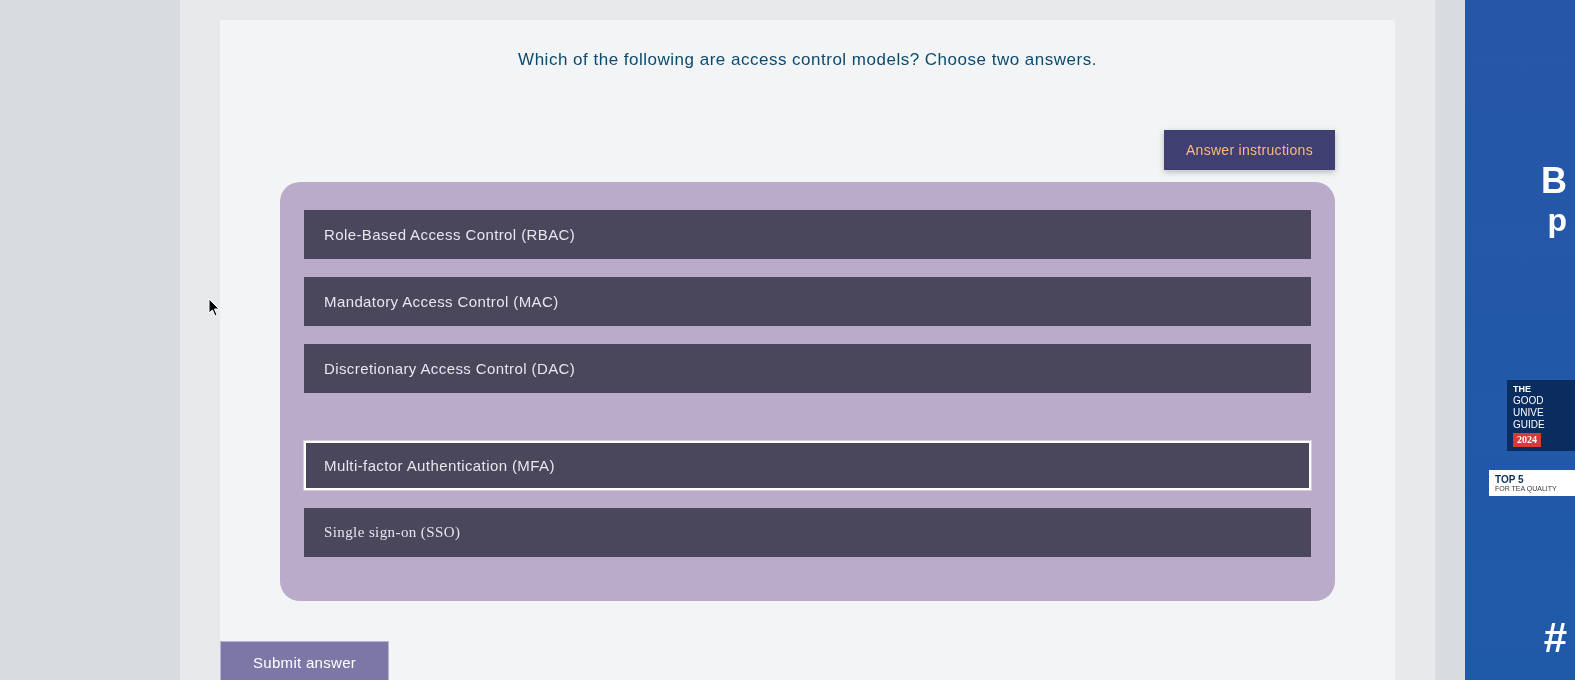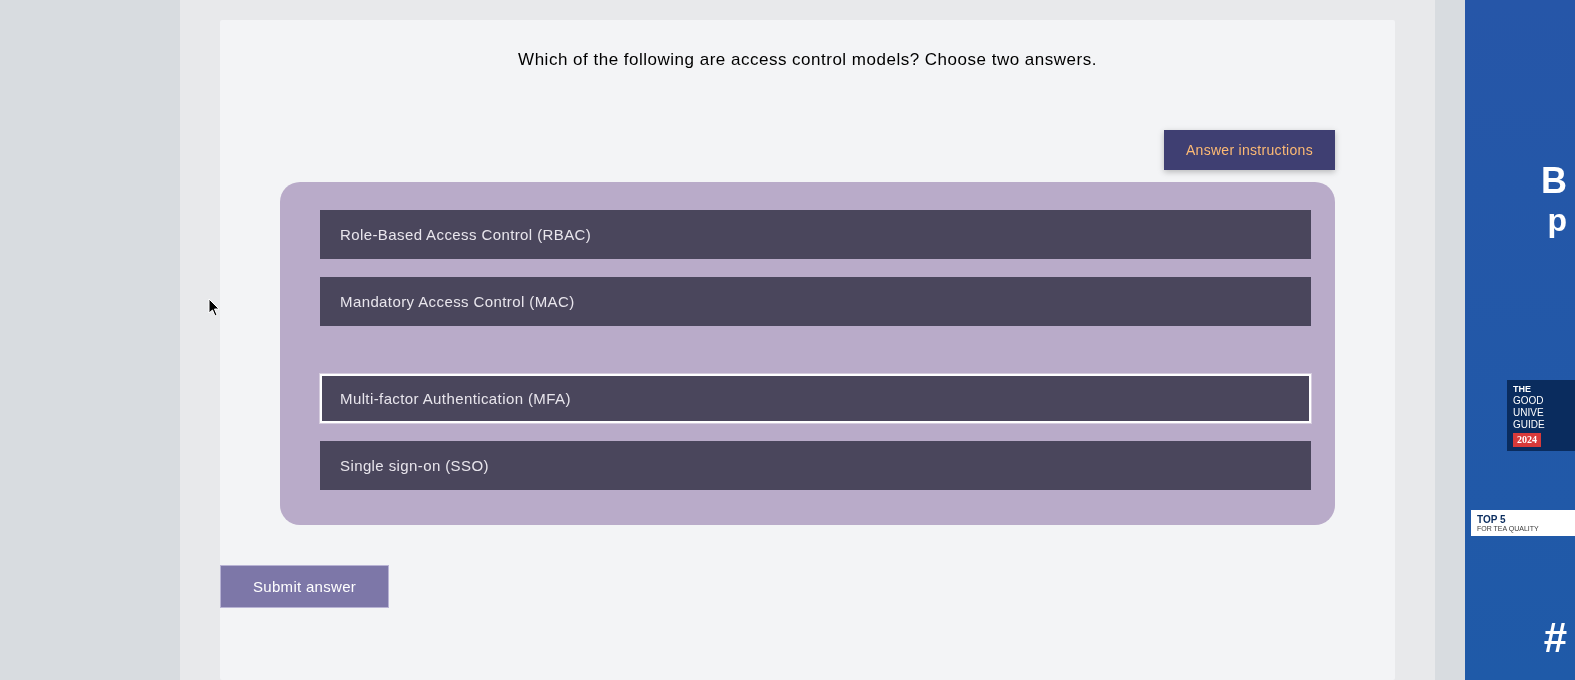--- a/index.html
+++ b/index.html
@@ -24,21 +24,21 @@
     }
     .inner-page {
       background: #f3f4f6;
       margin: 0 40px;
       min-height: 660px;
       padding: 30px 0 0 0;
       border-radius: 2px;
     }
     .question-text {
       text-align: center;
-      color: #000000;
+      color: #0c4a6e;
       font-size: 17px;
       letter-spacing: 0.5px;
       margin-bottom: 60px;
       padding: 0 20px;
     }
     .instructions-row {
       display: flex;
       justify-content: flex-end;
       padding: 0 60px 12px 60px;
     }
@@ -49,34 +49,35 @@
       padding: 12px 22px;
       font-size: 14px;
       letter-spacing: 0.3px;
       cursor: pointer;
       box-shadow: 0 2px 6px rgba(0,0,0,0.25);
     }
     .options-panel {
       background: #b9abc9;
       margin: 0 60px;
       border-radius: 20px;
-      padding: 28px 24px 28px 40px;
+      padding: 28px 24px 28px 24px;
     }
     .option {
       background: #4a465c;
       color: #e8e5ec;
       padding: 14px 18px;
       margin-bottom: 18px;
       font-size: 15px;
       letter-spacing: 0.4px;
       cursor: pointer;
       border: 2px solid transparent;
     }
     .option:last-child {
-      margin-bottom: 7px;
+      margin-bottom: 16px;
+      font-family: Liberation Serif, serif;
     }
     .option.selected {
       border: 2px solid #ffffff;
       box-shadow: 0 0 0 1px rgba(255,255,255,0.4);
       margin-top: 48px;
     }
     .submit-row {
       display: flex;
       margin-top: 40px;
     }
@@ -121,27 +122,26 @@
       line-height: 1.2;
       color: #f0f0f0;
     }
     .rp-badge-box .line1 { font-weight:bold; color:#fff; font-size:9px; }
     .rp-badge-box .line2 { font-weight:normal; color:#fff; }
     .rp-badge-box .year  { background:#d83a3a; color:#fff; display:inline-block; padding:1px 4px; font-weight:bold; margin-top:2px; font-size:10px;font-family:Liberation Serif, serif;}
     .rp-top5 {
       position: absolute;
       top: 470px;
       right: 0;
-      width: 104px;
+      width: 86px;
       background: #fff;
       color: #0a2c5e;
       padding: 4px 6px;
       font-size: 10px;
       font-weight: bold;
-      margin-top: 40px;
     }
     .rp-top5 .sub { font-size:7px; font-weight:normal; color:#3a3a3a; }
     .rp-hash {
       position: absolute;
       bottom: 18px;
       right: 8px;
       font-size: 42px;
       font-weight: bold;
       color: #fff;
     }
@@ -162,20 +162,21 @@
 
     <div class="question-text">Which of the following are access control models? Choose two answers.</div>
 
     <div class="instructions-row">
       <button class="instructions-btn">Answer instructions</button>
     </div>
 
     <div class="options-panel">
       <div class="option">Role-Based Access Control (RBAC)</div>
       <div class="option">Mandatory Access Control (MAC)</div>
+      <div class="option">Discretionary Access Control (DAC)</div>
       <div class="option selected">Multi-factor Authentication (MFA)</div>
       <div class="option">Single sign-on (SSO)</div>
     </div>
 
     <div class="submit-row">
       <button class="submit-btn">Submit answer</button>
     </div>
 
   </div>
 </div>

